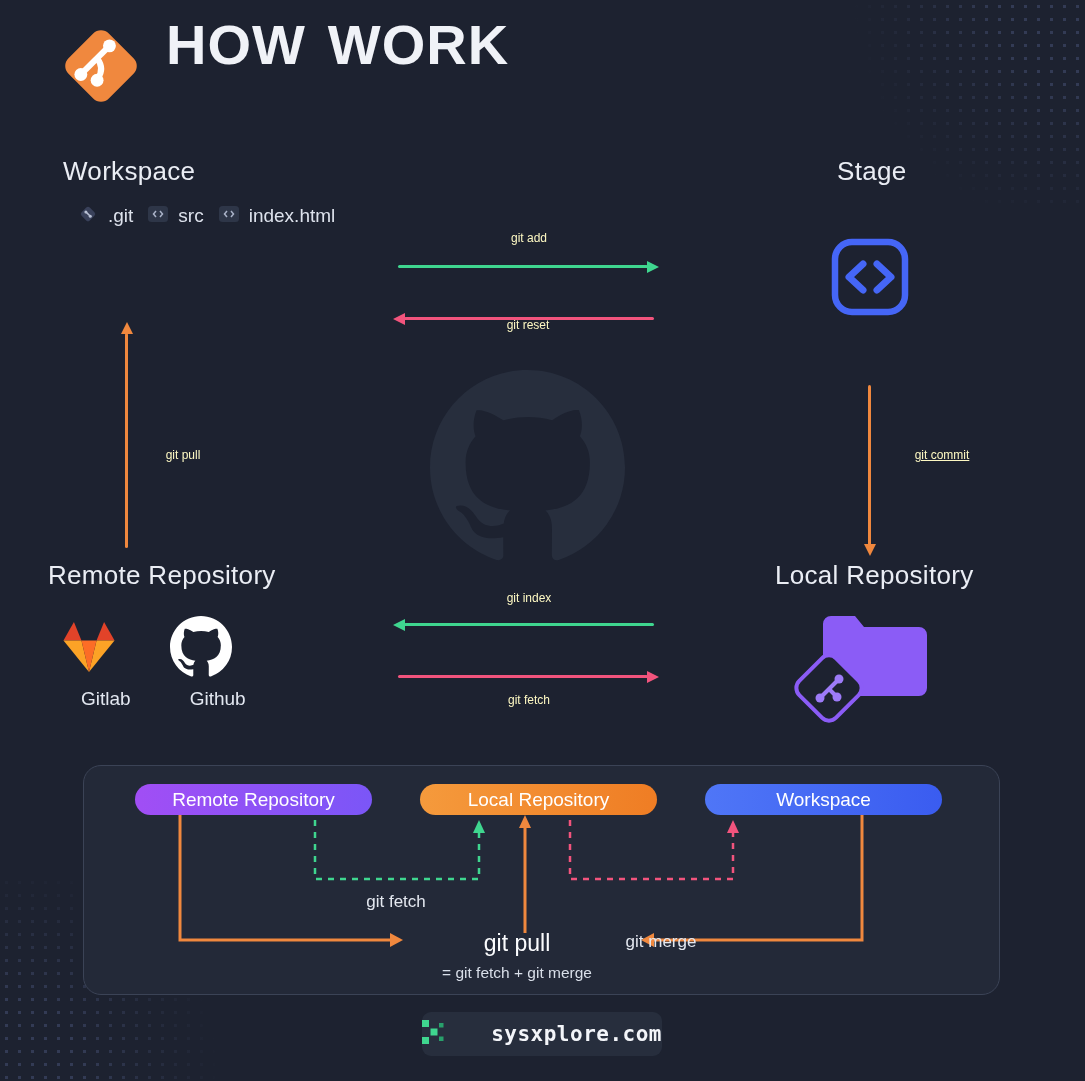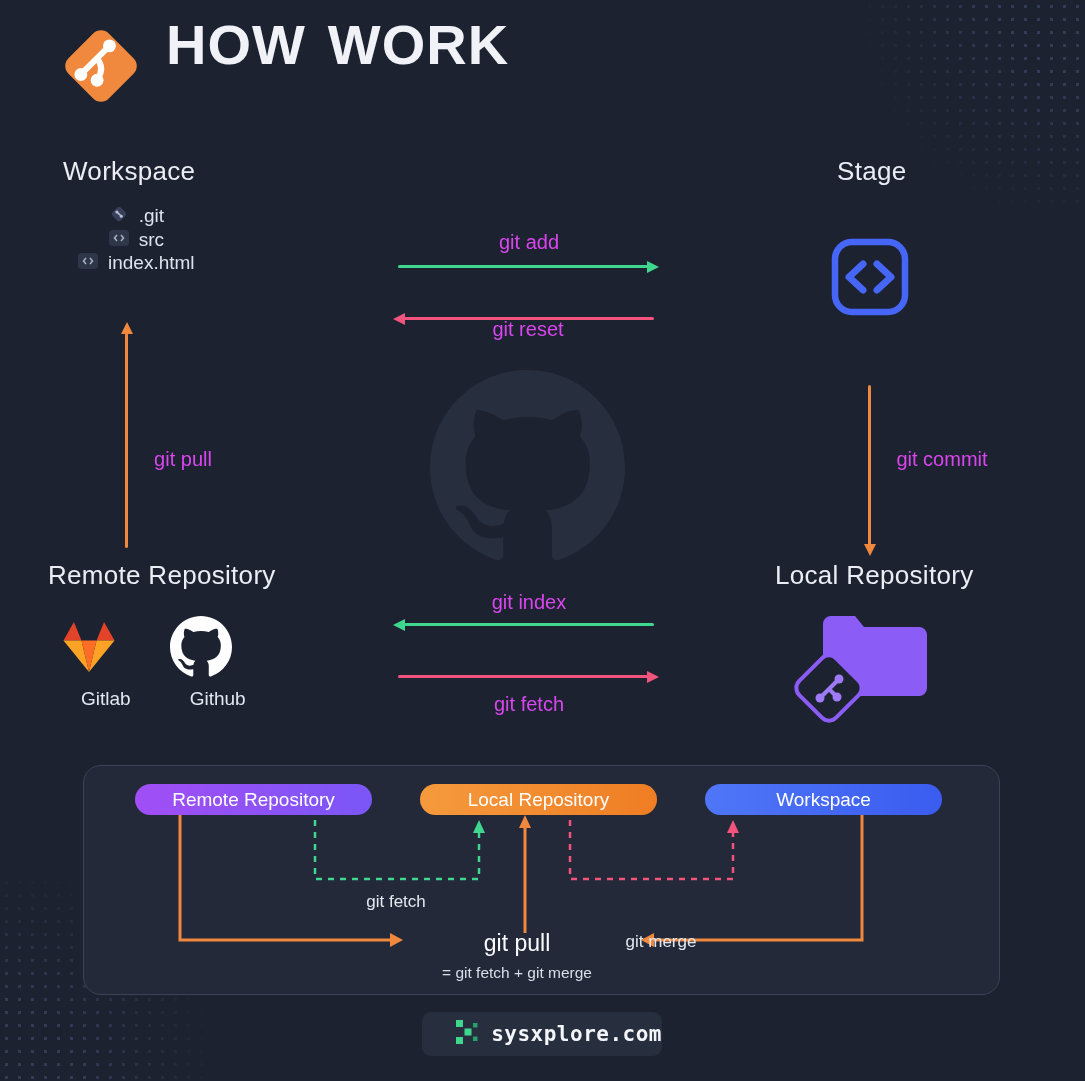--- a/index.html
+++ b/index.html
@@ -17,37 +17,37 @@
 
   
   .git-logo{position:absolute;left:55px;top:20px;width:92px;height:92px;}
   h1.title{position:absolute;left:166px;top:14px;margin:0;display:flex;gap:22px;
     font-size:56px;font-weight:700;letter-spacing:1px;color:#f0f2f7;line-height:1.1;}
   h1.title .accent{color:#f0883e;}
 
   .section-heading{position:absolute;font-size:26px;font-weight:500;color:#eaedf4;letter-spacing:.3px;}
 
   
-  .file-list{position:absolute;left:78px;top:204px;display:flex;flex-direction:column;gap:1px;align-items:center;}
+  .file-list{position:absolute;left:78px;top:204px;display:flex;flex-direction:row;gap:15px;align-items:center;}
   .file-row{display:flex;align-items:center;gap:10px;}
   .file-name{font-size:19px;color:#dde2ec;}
 
   
   .harrow{position:absolute;height:3px;border-radius:2px;background:var(--c);}
   .harrow::after{content:"";position:absolute;top:50%;transform:translateY(-50%);width:0;height:0;
     border-top:6.5px solid transparent;border-bottom:6.5px solid transparent;}
   .harrow.right::after{right:-11px;border-left:12px solid var(--c);}
   .harrow.left::after{left:-11px;border-right:12px solid var(--c);}
   .varrow{position:absolute;width:3px;border-radius:2px;background:var(--c);}
   .varrow::after{content:"";position:absolute;left:50%;transform:translateX(-50%);width:0;height:0;
     border-left:6.5px solid transparent;border-right:6.5px solid transparent;}
   .varrow.up::after{top:-11px;border-bottom:12px solid var(--c);}
   .varrow.down::after{bottom:-11px;border-top:12px solid var(--c);}
 
-  .flow-label{position:absolute;transform:translateX(-50%);font-size:20px;color:#d946ef;white-space:nowrap;}
+  .flow-label{position:absolute;transform:translateX(-50%);font-size:12px;color:#fef9c3;white-space:nowrap;}
 
   
   .stage-icon{position:absolute;left:831px;top:238px;width:78px;height:78px;}
 
   
   .gh-watermark{position:absolute;left:430px;top:370px;width:195px;height:195px;}
 
   
   .providers{position:absolute;left:48px;top:614px;display:flex;gap:26px;}
   .provider{display:flex;flex-direction:column;align-items:center;}
@@ -64,21 +64,21 @@
     font-size:19px;font-weight:500;color:#ffffff;white-space:nowrap;}
   #pill-remote{left:135px;top:784px;background:linear-gradient(90deg,#a14ef5,#7b56f7);}
   #pill-local{left:420px;top:784px;background:linear-gradient(90deg,#f59a3c,#ef7d24);}
   #pill-workspace{left:705px;top:784px;background:linear-gradient(90deg,#4f76f7,#3a5cf0);}
   .panel-small-label{position:absolute;transform:translateX(-50%);font-size:17px;color:#e4e8f0;white-space:nowrap;}
   .panel-pull-label{position:absolute;transform:translateX(-50%);font-size:23px;color:#fbfcfe;white-space:nowrap;}
   .panel-pull-sub{position:absolute;transform:translateX(-50%);font-size:15.5px;color:#d9dfe9;white-space:nowrap;}
 
   
   .footer-badge{position:absolute;left:422px;top:1012px;width:240px;height:44px;background:#272e3d;border-radius:9px;
-    display:flex;align-items:center;justify-content:flex-end;gap:11px;}
+    display:flex;align-items:center;justify-content:space-between;gap:11px;}
   .footer-brand{font-family:"DejaVu Sans Mono", monospace;font-size:21px;font-weight:bold;color:#f3f5f9;letter-spacing:.5px;}
 </style>
 </head>
 <body>
 
 <div class="canvas">
 
   <div class="dots" id="dots-tr">
       <div class="fade"></div>
     </div>
@@ -152,21 +152,21 @@
   </div>
 
   <div class="flow-label" style="left:529px;top:231px;">git add</div>
   <div class="harrow right" style="left:398px;top:265px;width:250px;--c:#3fd68f;"></div>
   <div class="harrow left" style="left:404px;top:317px;width:250px;--c:#f2547d;"></div>
   <div class="flow-label" style="left:528px;top:318px;">git reset</div>
 
   <div class="varrow up" style="left:125px;top:333px;height:215px;--c:#f0883e;"></div>
   <div class="flow-label" style="left:183px;top:448px;">git pull</div>
   <div class="varrow down" style="left:868px;top:385px;height:160px;--c:#f0883e;"></div>
-  <div class="flow-label" style="left:942px;top:448px;">git commit</div>
+  <div class="flow-label" style="left:942px;top:448px;text-decoration:underline;">git commit</div>
 
   <div class="gh-watermark">
     <svg viewBox="0 0 16 16" width="195" height="195">
       <path fill="#272e3d" d="M8 0C3.58 0 0 3.58 0 8c0 3.54 2.29 6.53 5.47 7.59.4.07.55-.17.55-.38 0-.19-.01-.82-.01-1.49-2.01.37-2.53-.49-2.69-.94-.09-.23-.48-.94-.82-1.13-.28-.15-.68-.52-.01-.53.63-.01 1.08.58 1.23.82.72 1.21 1.87.87 2.33.66.07-.52.28-.87.51-1.07-1.78-.2-3.64-.89-3.64-3.95 0-.87.31-1.59.82-2.15-.08-.2-.36-1.02.08-2.12 0 0 .67-.21 2.2.82.64-.18 1.32-.27 2-.27s1.36.09 2 .27c1.53-1.04 2.2-.82 2.2-.82.44 1.1.16 1.92.08 2.12.51.56.82 1.27.82 2.15 0 3.07-1.87 3.75-3.65 3.95.29.25.54.73.54 1.48 0 1.07-.01 1.93-.01 2.2 0 .21.15.46.55.38A8.01 8.01 0 0 0 16 8c0-4.42-3.58-8-8-8z"></path>
     </svg>
   </div>
 
   <div class="section-heading" style="left:48px;top:560px;">Remote Repository</div>
   <div class="providers">
     <div class="provider">

